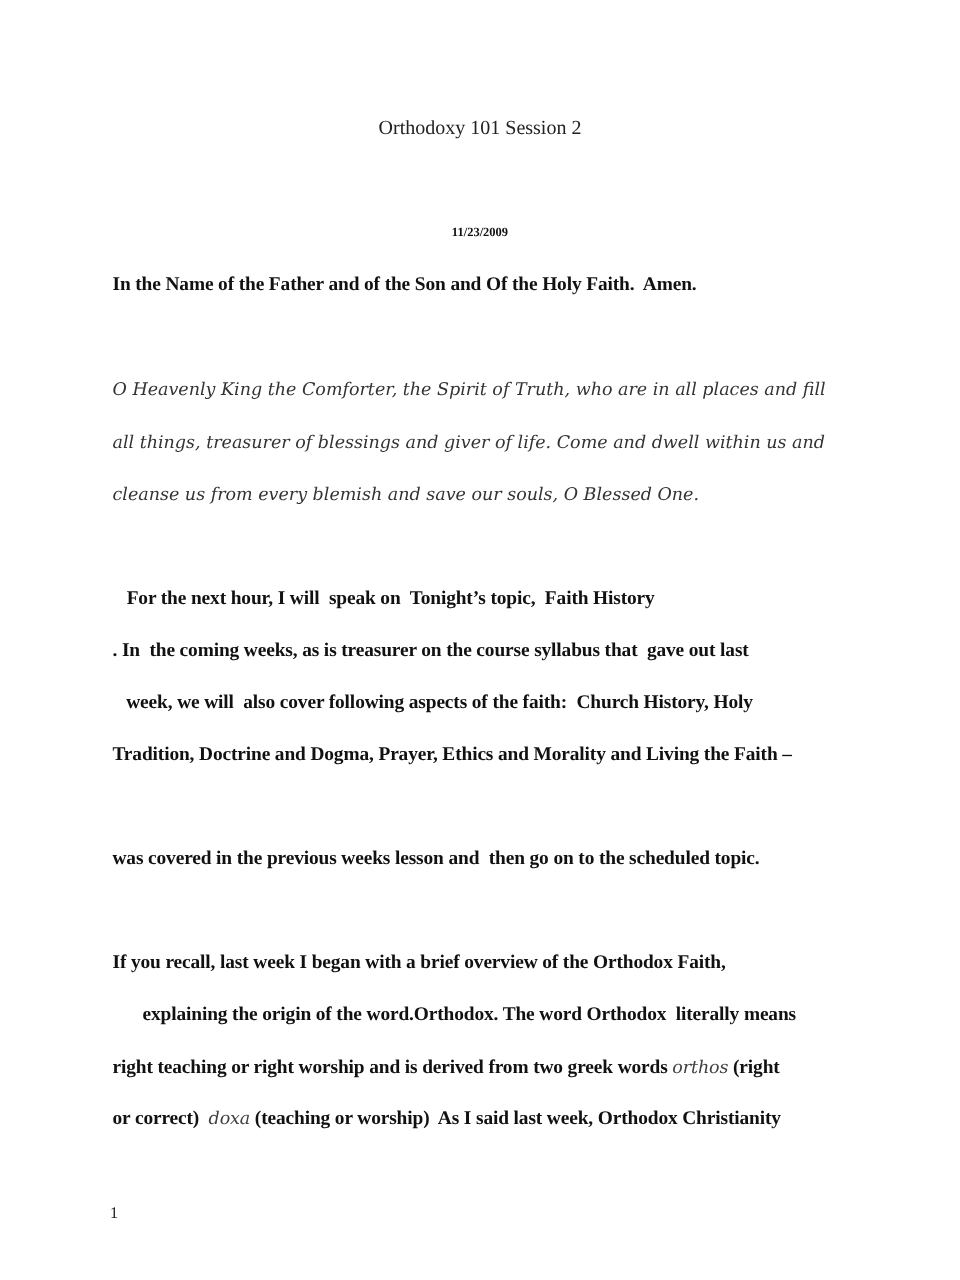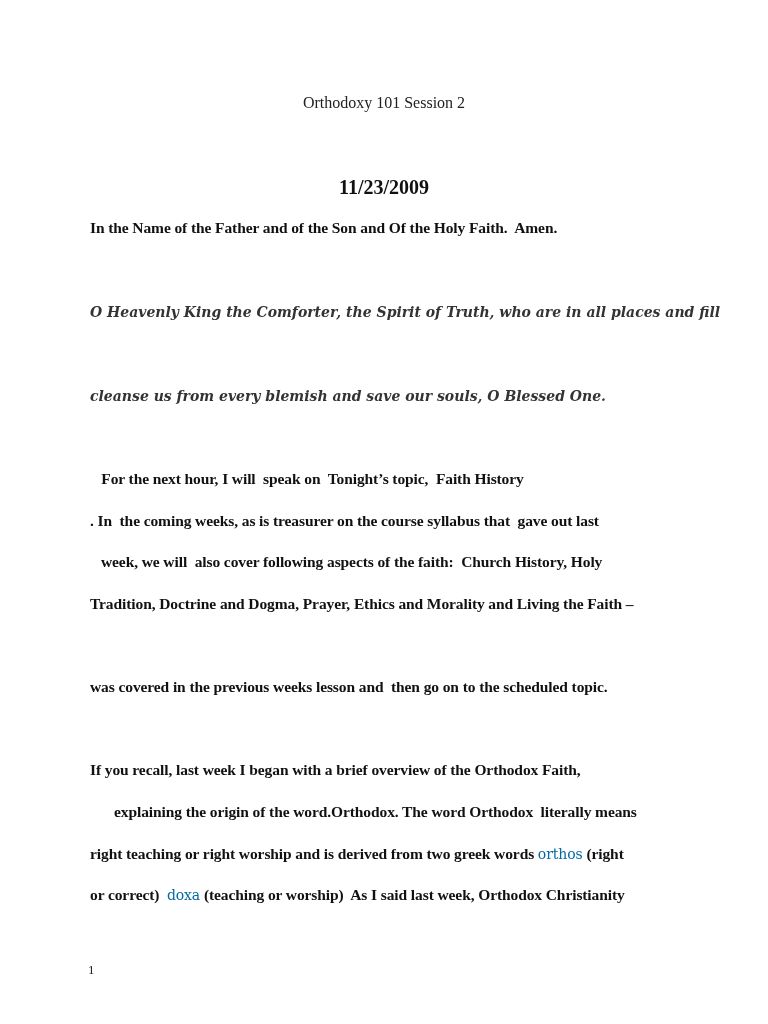--- a/index.html
+++ b/index.html
@@ -36,40 +36,41 @@
       text-align: center;
       font-size: 16px;
       line-height: 20px;
       font-weight: normal;
       color: #222;
     }
     .date {
       position: absolute;
       left: 0; width: 768px;
       text-align: center;
-      font-size: 20px;
+      font-size: 10px;
       line-height: 20px;
       font-weight: bold;
       padding-left: 0;
     }
     .prayer {
       position: absolute;
       left: 90px;
       white-space: pre;
       font-style: italic;
-      font-weight: bold;
+      font-weight: normal;
       font-size: 15.5px;
       line-height: 20px;
       color: #333333;
       font-family: "DejaVu Serif", "Liberation Serif", serif;
       font-size: 14px;
     }
     .greek {
+      font-style: italic;
       font-weight: normal;
-      color: #0369a1;
+      color: #404040;
       font-family: "DejaVu Serif", "Liberation Serif", serif;
       font-size: 14px;
     }
     .page-number {
       position: absolute;
       left: 88px;
       top: 962px;
       font-size: 13px;
       color: #222;
     }
@@ -79,20 +80,21 @@
 
 <div class="page">
 
   <div class="title" style="top:93px;">Orthodoxy 101 Session 2</div>
 
   <div class="date" style="top:177px;">11/23/2009</div>
 
   <div class="line" style="top:218px;">In the Name of the Father and of the Son and Of the Holy Faith.  Amen.</div>
 
   <div class="prayer" style="top:302px;">O Heavenly King the Comforter, the Spirit of Truth, who are in all places and fill</div>
+  <div class="prayer" style="top:344px;">all things, treasurer of blessings and giver of life. Come and dwell within us and</div>
   <div class="prayer" style="top:386px;">cleanse us from every blemish and save our souls, O Blessed One.</div>
 
   <div class="line" style="top:469px;">   For the next hour, I will  speak on  Tonight’s topic,  Faith History</div>
   <div class="line" style="top:511px;">. In  the coming weeks, as is treasurer on the course syllabus that  gave out last</div>
   <div class="line" style="top:552px;margin-left:11px;">week, we will  also cover following aspects of the faith:  Church History, Holy</div>
   <div class="line" style="top:594px;">Tradition, Doctrine and Dogma, Prayer, Ethics and Morality and Living the Faith –</div>
   <div class="line" style="top:677px;">was covered in the previous weeks lesson and  then go on to the scheduled topic.</div>
 
   <div class="line" style="top:760px;">If you recall, last week I began with a brief overview of the Orthodox Faith,</div>
   <div class="line" style="top:802px;margin-left:24px;">explaining the origin of the word.Orthodox. The word Orthodox  literally means</div>

